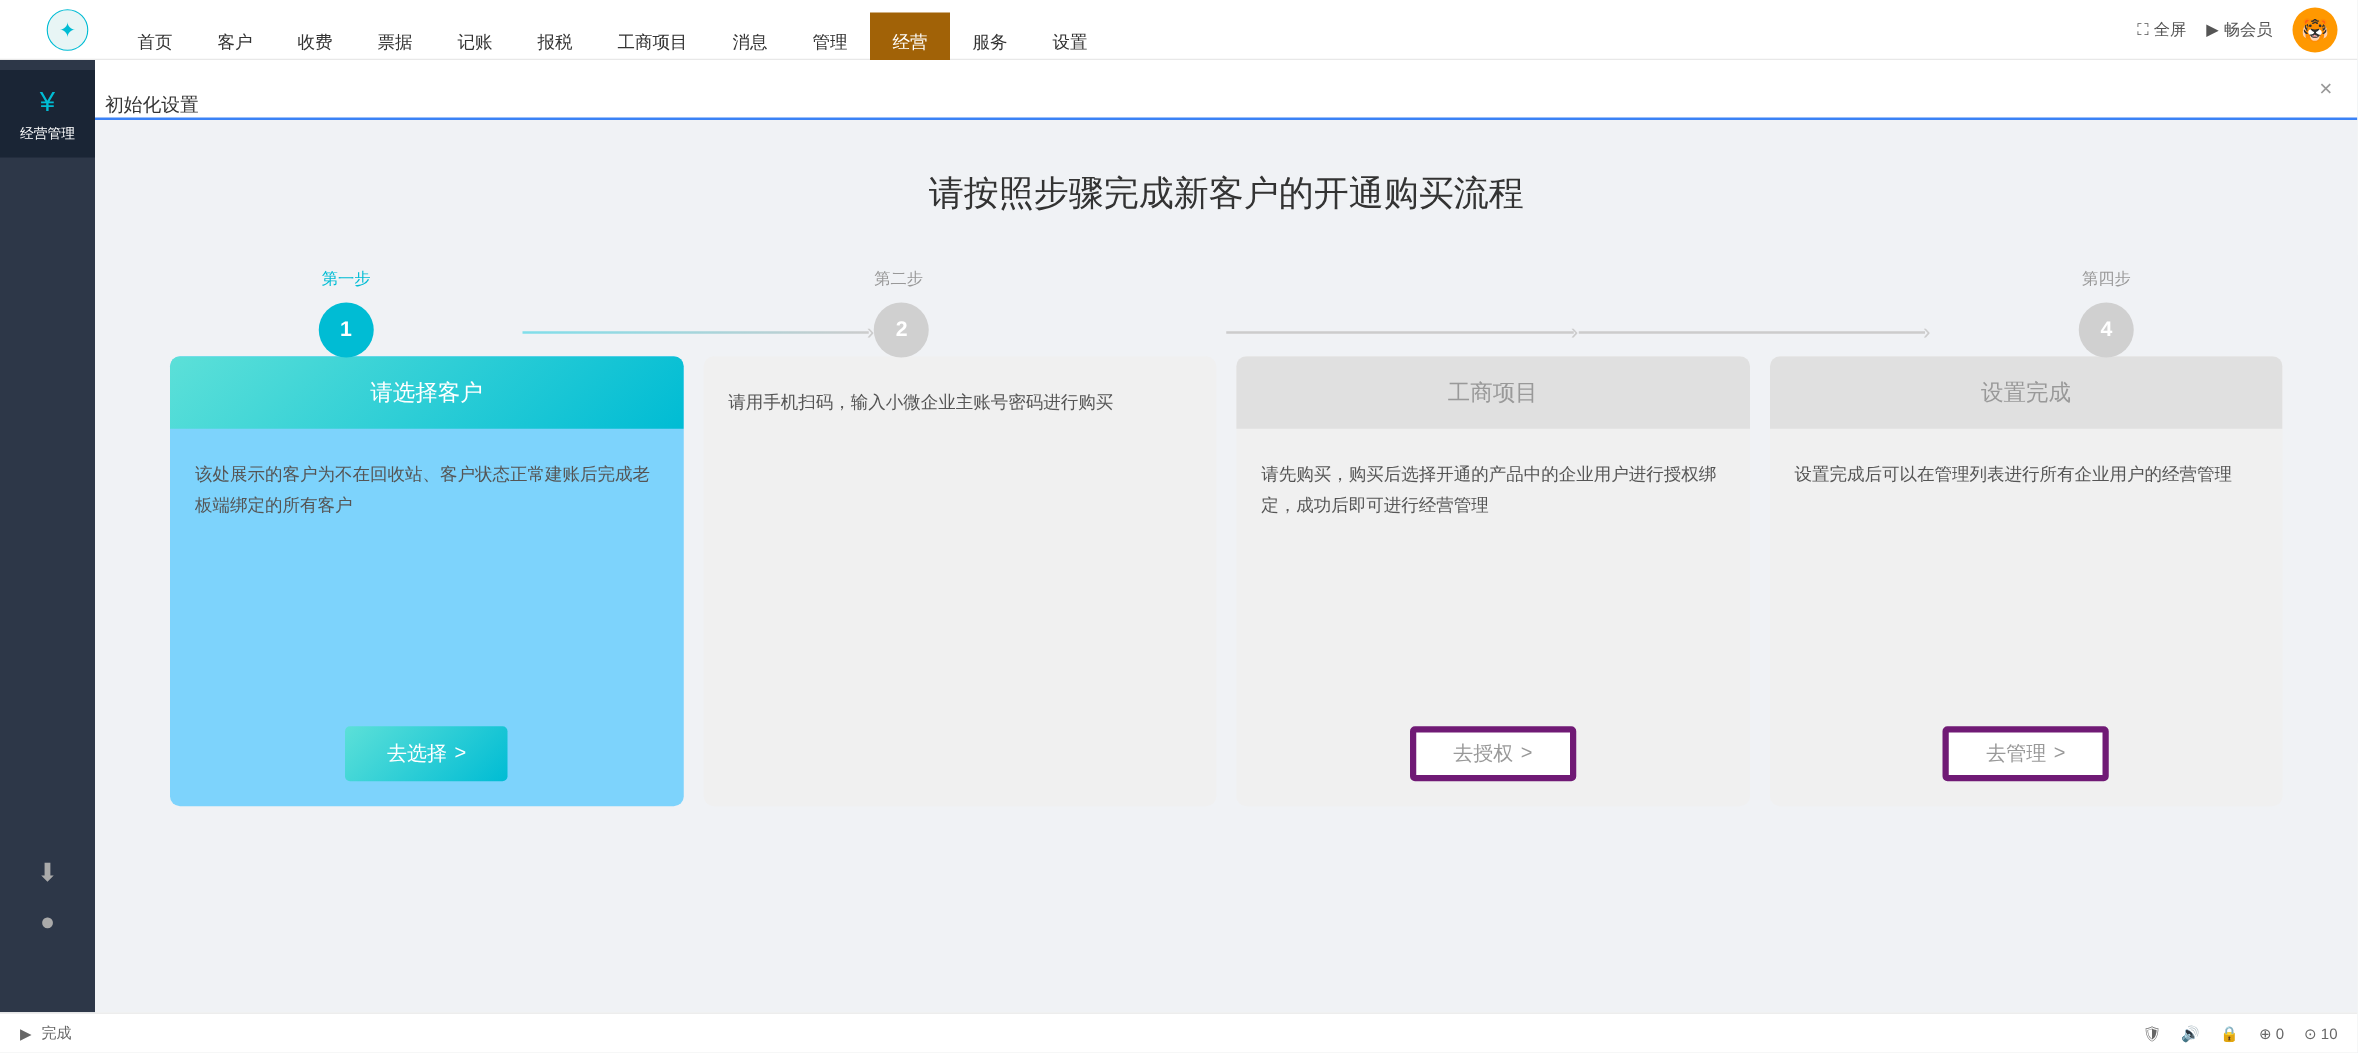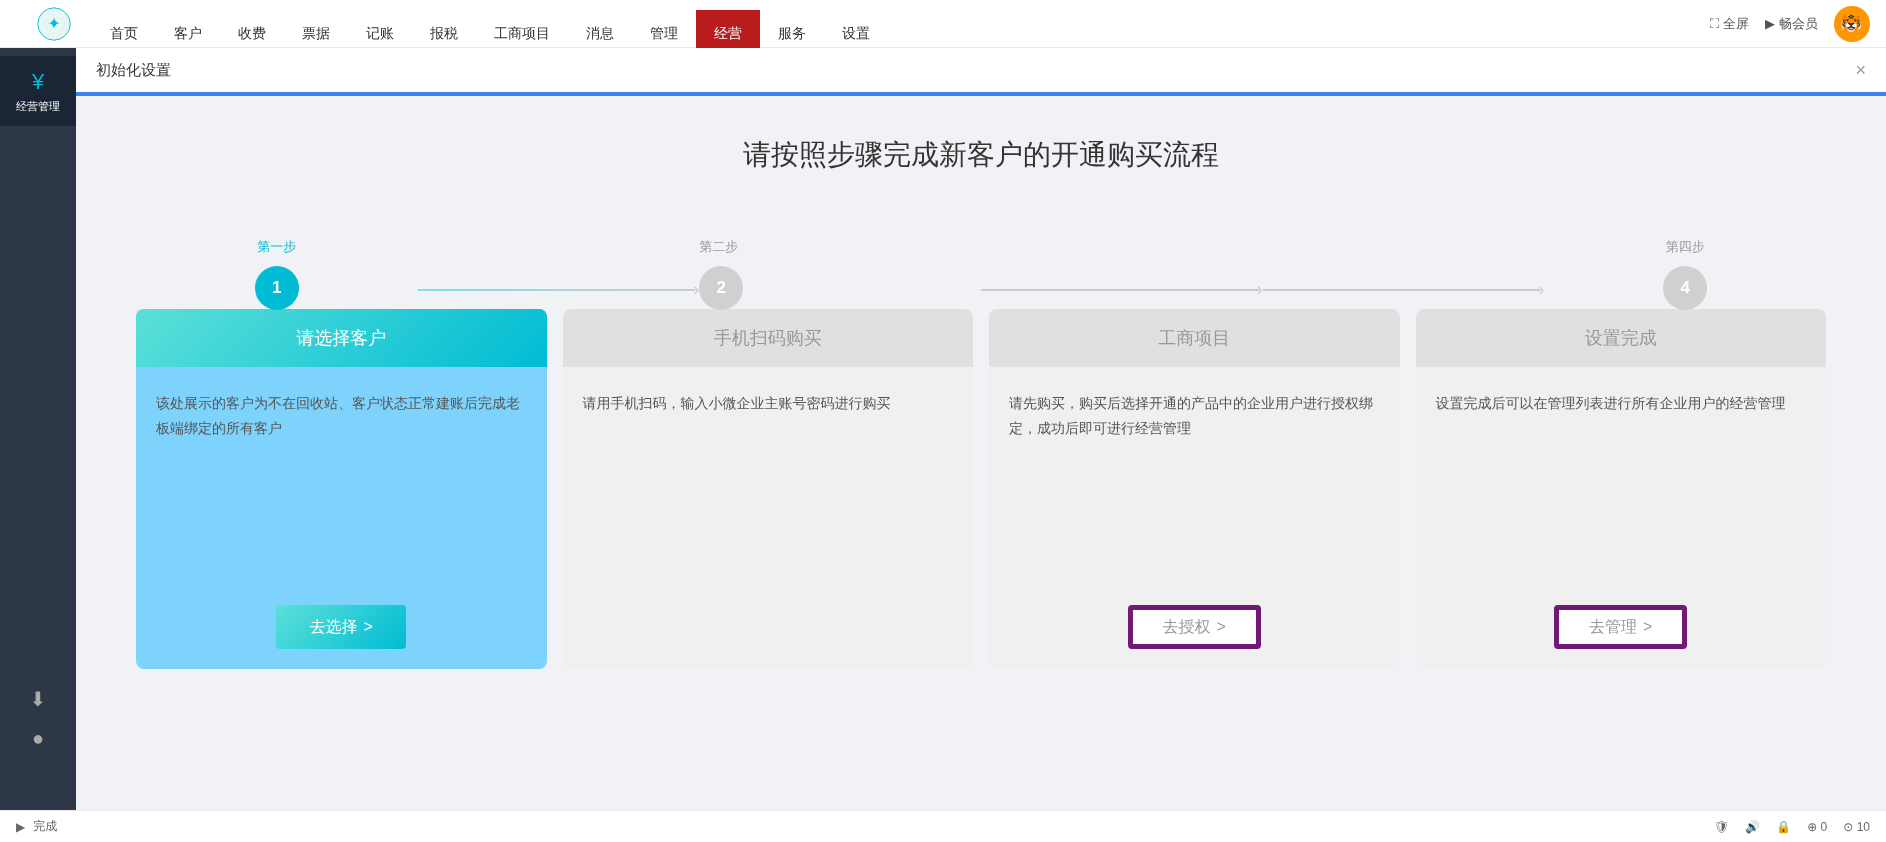--- a/index.html
+++ b/index.html
@@ -36,21 +36,21 @@
       height: 48px;
       display: flex;
       align-items: center;
       font-size: 14px;
       color: #333;
       cursor: pointer;
       white-space: nowrap;
       margin-top: 20px;
     }
     .nav-item.active {
-      background: #b91c1c;
+      background: #a16207;
       color: #fff;
     }
     .nav-right {
       display: flex;
       align-items: center;
       gap: 16px;
       margin-left: auto;
     }
     .nav-right-item {
       font-size: 13px;
@@ -131,23 +131,23 @@
       display: flex;
       flex-direction: column;
       overflow: hidden;
     }
 
     
     .panel-header {
       background: #fff;
       height: 48px;
       display: flex;
-      align-items: center;
-      padding: 0 20px;
-      border-bottom: 4px solid #3b82f6;
+      align-items: flex-end;
+      padding: 0 8px;
+      border-bottom: 2px solid #3b82f6;
       position: relative;
     }
     .panel-title {
       font-size: 15px;
       color: #333;
     }
     .close-btn {
       position: absolute;
       right: 20px;
       top: 50%;
@@ -364,41 +364,40 @@
             <div style="flex:1;height:2px;background:#ccc;"></div>
             <div style="color:#ccc;font-size:18px;margin-left:-2px;">›</div>
           </div>
 
 
           <div style="flex:1;display:flex;align-items:center;padding-bottom:10px;">
             <div style="flex:1;height:2px;background:#ccc;"></div>
             <div style="color:#ccc;font-size:18px;margin-left:-2px;">›</div>
           </div>
 
-          <div style="flex:1; display:flex; flex-direction:column; align-items:center;margin-top:24px;">
+          <div style="flex:1; display:flex; flex-direction:column; align-items:center;">
             <span style="font-size:13px; color:#999; margin-bottom:10px;">第四步</span>
             <div style="width:44px;height:44px;border-radius:50%;background:#d0d0d0;display:flex;align-items:center;justify-content:center;color:#fff;font-size:17px;font-weight:bold;position:relative;z-index:2;">4</div>
           </div>
         </div>
 
         <div class="cards-row">
 
           <div class="step-card active">
             <div class="card-header">请选择客户</div>
             <div class="card-body">该处展示的客户为不在回收站、客户状态正常建账后完成老板端绑定的所有客户</div>
             <div class="card-footer">
               <button class="action-btn primary">
                 <span>去选择</span>
                 <span>&gt;</span>
               </button>
             </div>
           </div>
 
           <div class="step-card">
-            <div class="card-header">手机扫码购买</div>
             <div class="card-body">请用手机扫码，输入小微企业主账号密码进行购买</div>
             <div class="card-footer"></div>
           </div>
 
           <div class="step-card">
             <div class="card-header">工商项目</div>
             <div class="card-body">请先购买，购买后选择开通的产品中的企业用户进行授权绑定，成功后即可进行经营管理</div>
             <div class="card-footer">
               <button class="action-btn secondary">
                 <span>去授权</span>

